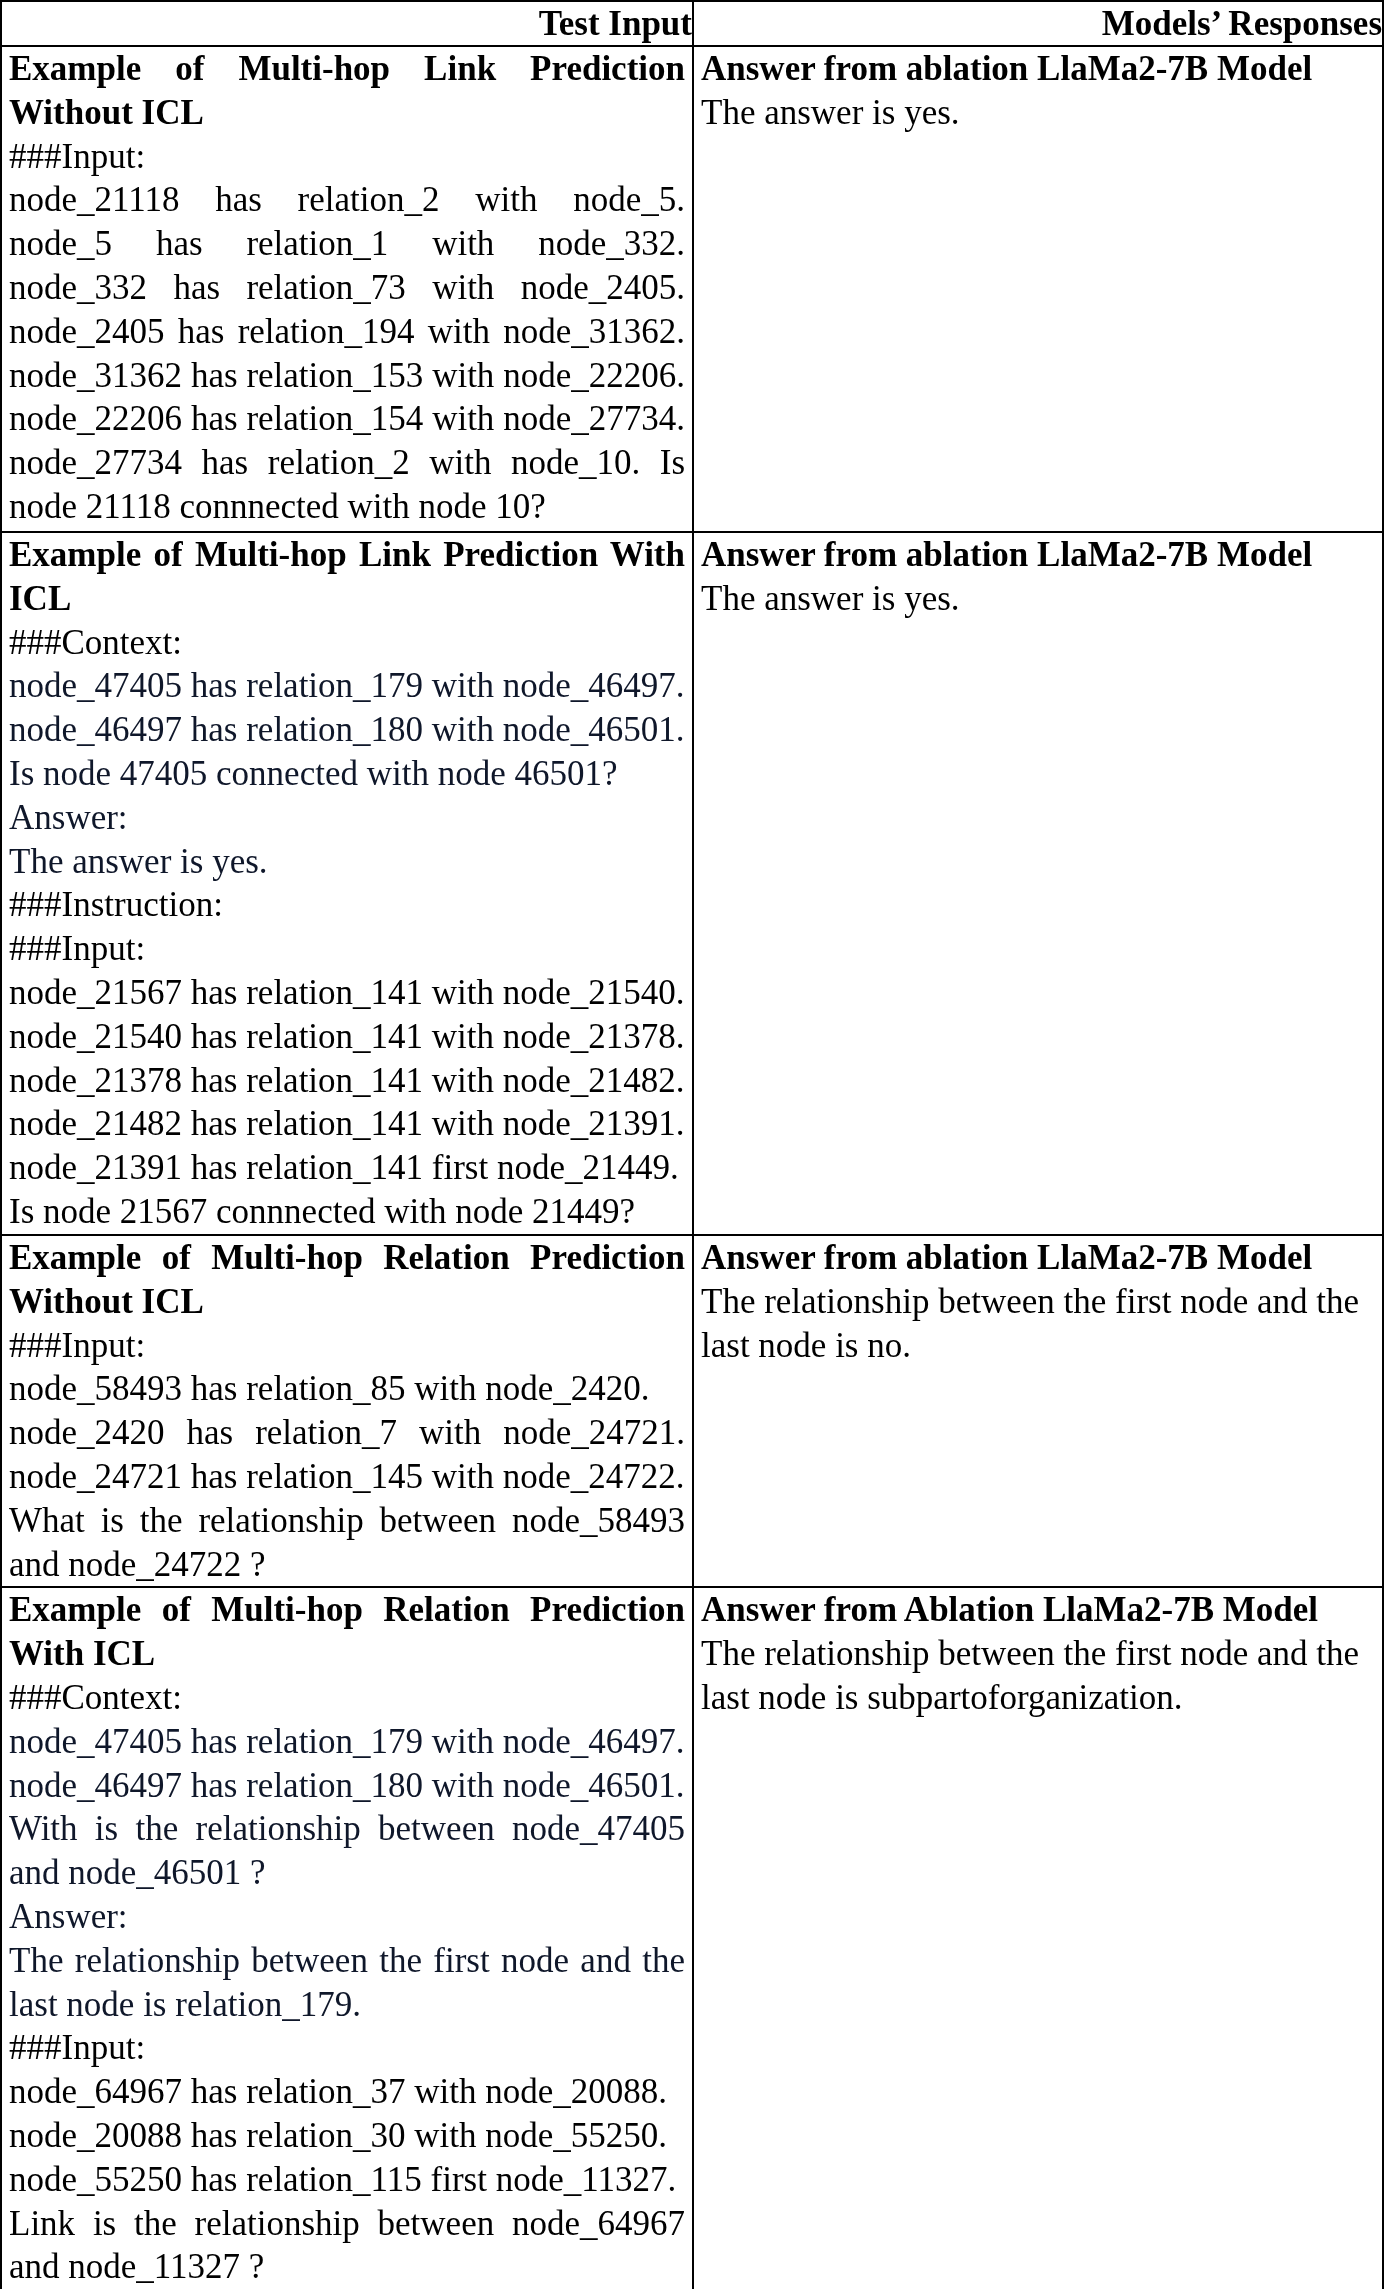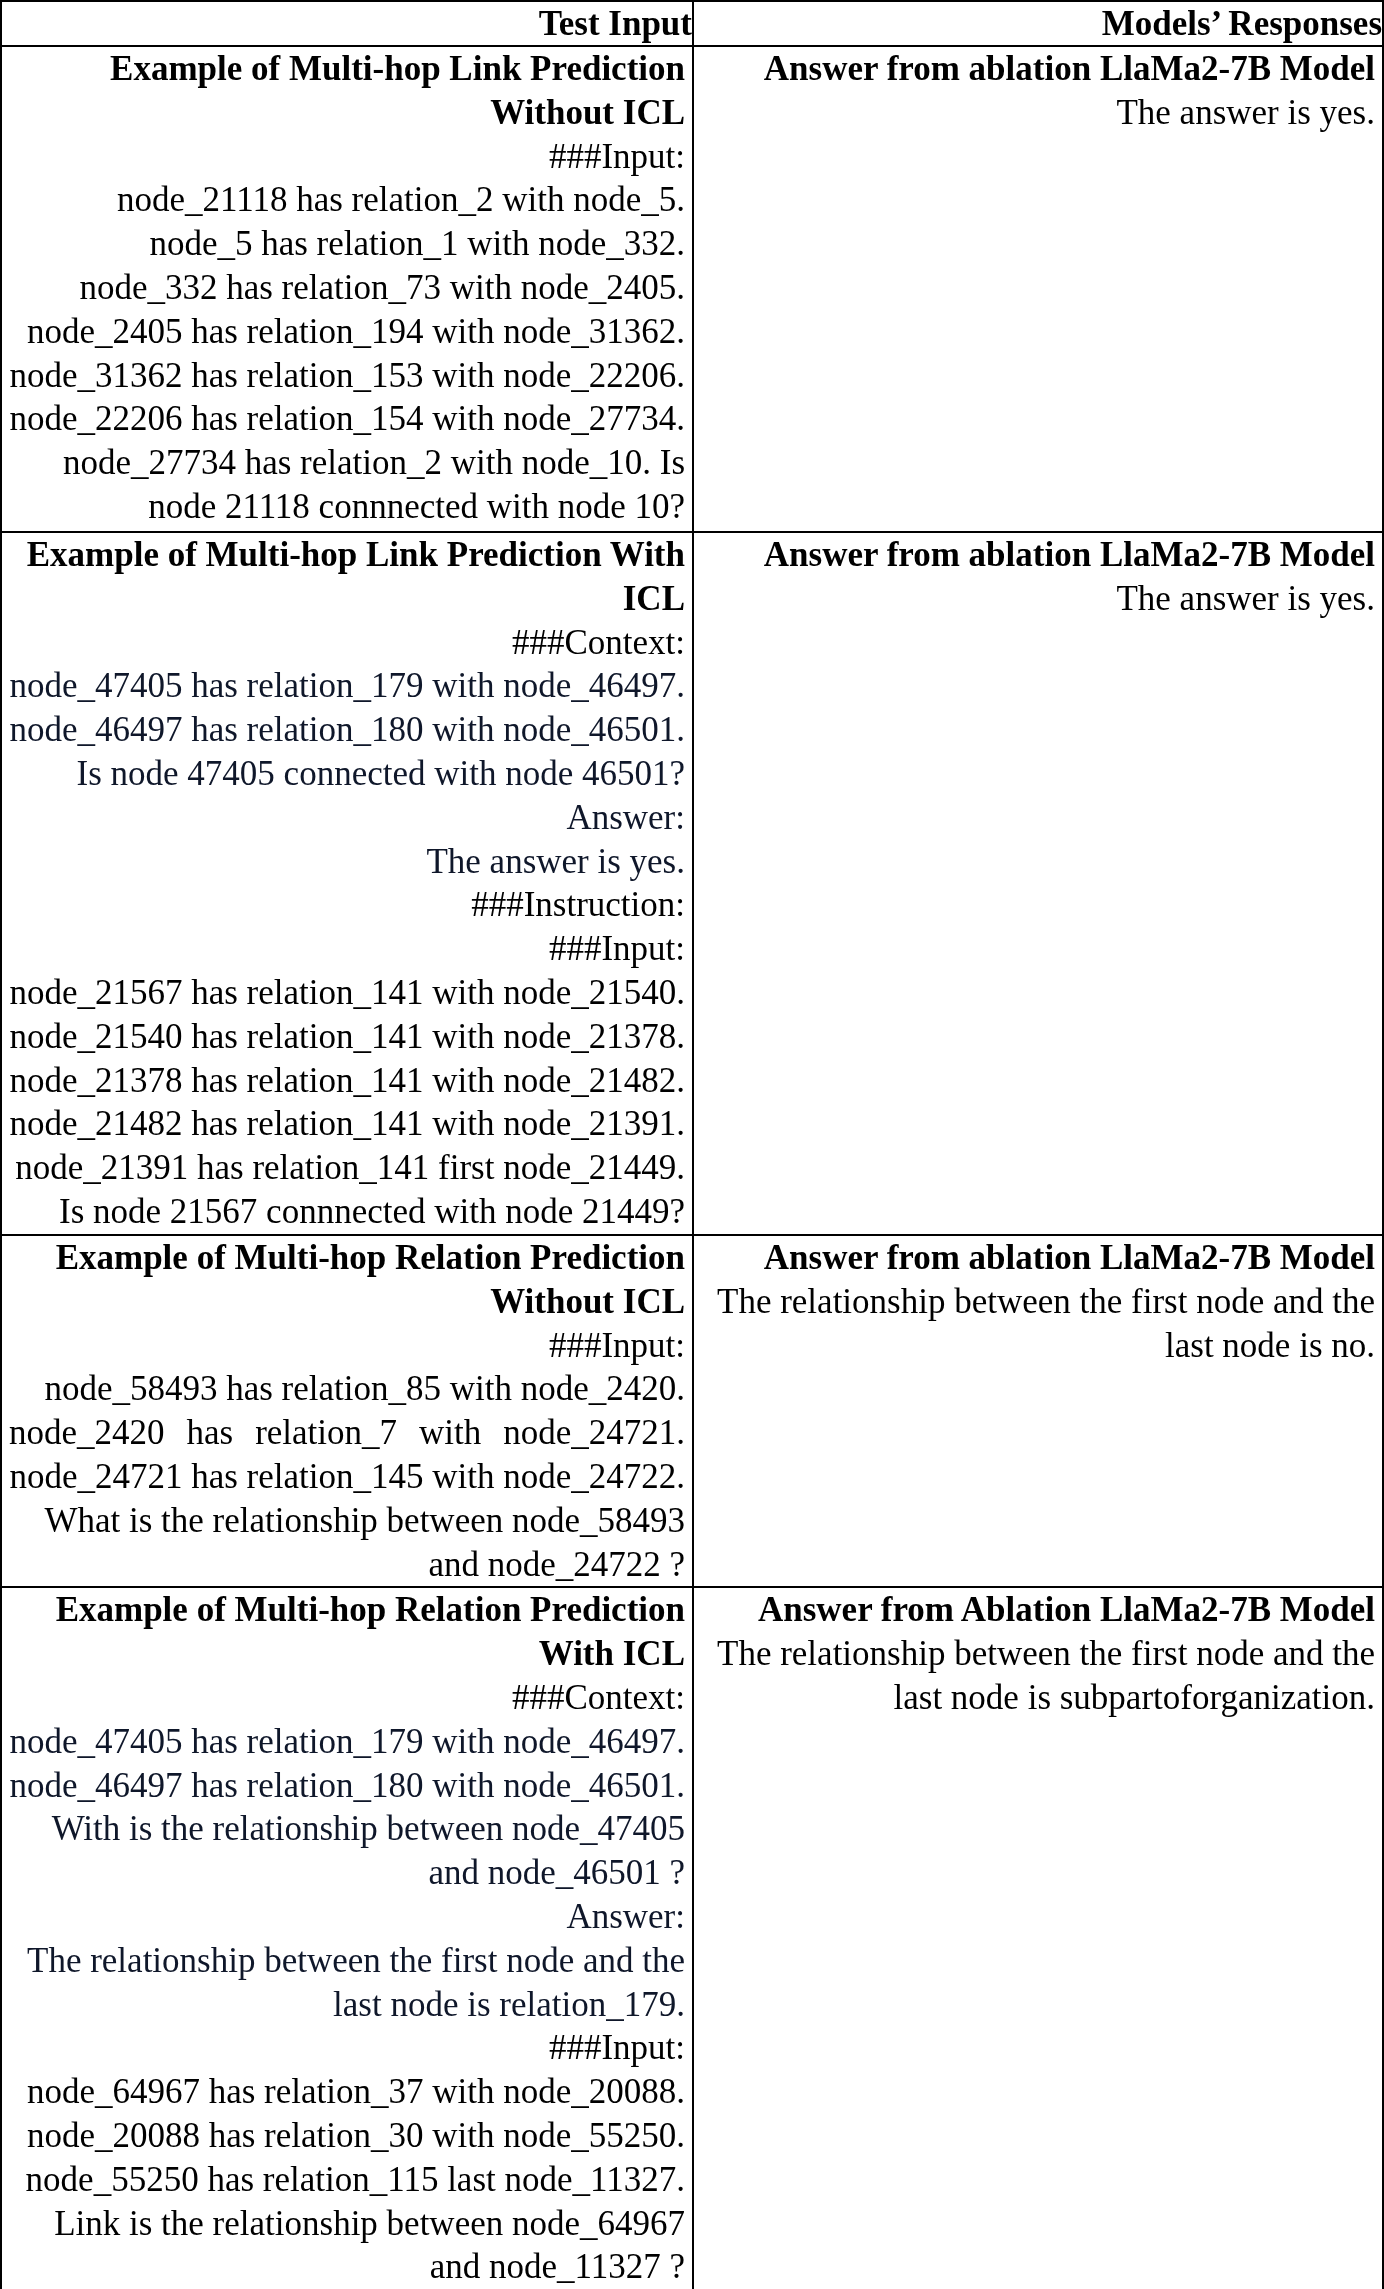--- a/index.html
+++ b/index.html
@@ -22,21 +22,21 @@
   }
   .tbl th {
     font-weight: bold;
     text-align: right;
     height: 43px;
     line-height: 43px;
     padding: 0;
   }
   .col-input { width: 692px; }
   .cell-input { text-align: justify; }
-  .line { display: block; text-align: right; }
+  .line { display: block; }
   .bold { font-weight: bold; }
   .blue { color: #0f172a; }
   .row-1 td { height: 484px; }
   .row-2 td { height: 701px; }
   .row-3 td { height: 350px; border-radius: 7px; }
   .row-4 td { height: 701px; }
   .just-last { text-align-last: justify; }
 </style>
 </head>
 <body>
@@ -110,21 +110,21 @@
         <span class="line bold">Example of Multi-hop Relation Prediction With ICL</span>
         <span class="line">###Context:</span>
         <span class="line blue">node_47405 has relation_179 with node_46497.</span>
         <span class="line blue">node_46497 has relation_180 with node_46501.</span>
         <span class="line blue">With is the relationship between node_47405 and node_46501 ?</span>
         <span class="line blue">Answer:</span>
         <span class="line blue">The relationship between the first node and the last node is relation_179.</span>
         <span class="line">###Input:</span>
         <span class="line">node_64967 has relation_37 with node_20088.</span>
         <span class="line">node_20088 has relation_30 with node_55250.</span>
-        <span class="line">node_55250 has relation_115 last node_11327.</span>
+        <span class="line">node_55250 has relation_115 first node_11327.</span>
         <span class="line">Link is the relationship between node_64967 and node_11327 ?</span>
       </td>
       <td>
         <span class="line bold">Answer from Ablation LlaMa2-7B Model</span>
         <span class="line">The relationship between the first node and the last node is subpartoforganization.</span>
       </td>
     </tr>
   </tbody>
 </table>
 

